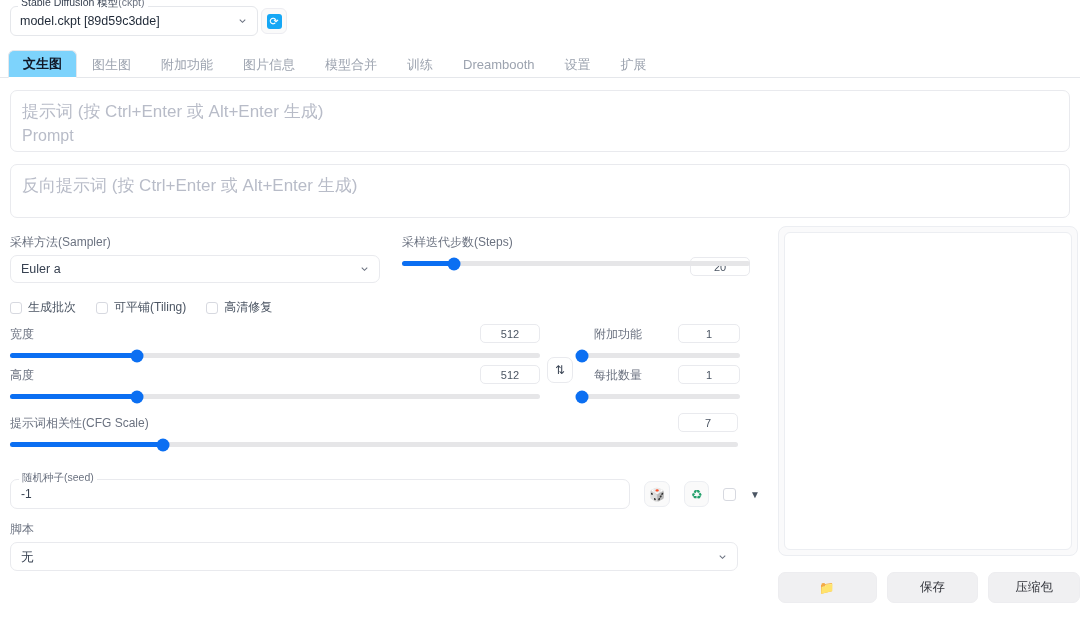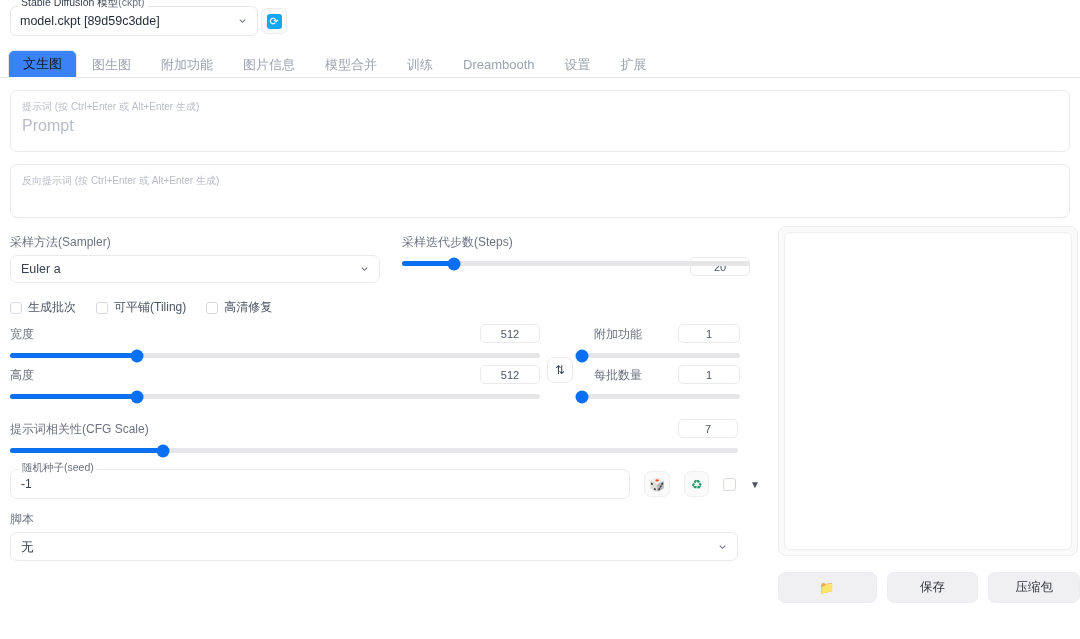--- a/index.html
+++ b/index.html
@@ -55,39 +55,39 @@
     padding-left: 8px; height: 32px;
     margin-top: 6px;
   }
   .tab {
     padding: 6px 14px 7px 14px; font-size: 13px; color: #9ca3af;
     cursor: pointer; line-height: 1; white-space: nowrap;
     border: 1px solid transparent; border-bottom: none;
     border-radius: 6px 6px 0 0; position: relative; top: 1px;
   }
   .tab.active {
-    color: #111827; font-weight: normal;
-    background: #3b82f6;
+    color: #111827; font-weight: bold;
+    background: #7dd3fc;
     border-color: #e5e7eb; border-bottom: 1px solid #fff;
   }
 
   
   .content { display: flex; width: 1080px; }
   .left-col { width: 770px; padding: 0 10px; }
   .right-col { width: 310px; padding-top: 8px; }
 
   
   .prompt-box {
     border: 1px solid #e9eaee; border-radius: 7px;
     background: #fff; padding: 9px 11px;
     margin-top: 12px;
   }
   .prompt-box.p1 { height: 62px; }
   .prompt-box.p2 { height: 54px; }
-  .ph-line1 { font-size: 10px; color: #b8bcc8; line-height: 1.4; }
+  .ph-line1 { font-size: 17px; color: #b8bcc8; line-height: 1.4; }
   .ph-line2 { font-size: 16px; color: #b8bcc8; line-height: 1.5; }
 
   
   .row { display: flex; }
   .field-label { font-size: 12px; color: #6b7280; margin-bottom: 4px; }
   .sel-box {
     position: relative; height: 28px; border: 1px solid #e9eaee;
     border-radius: 7px; background: #fff;
   }
   .sel-value {
@@ -284,30 +284,30 @@
           <div class="field-label" style="margin-bottom:0; text-align:left; padding-left:14px;">每批数量</div>
           <div class="num-box" style="top:-2px; width:62px;">1</div>
           <div class="track">
             <div class="fill" style="width: 1%;"></div>
             <div class="knob" style="left: 1%;"></div>
           </div>
         </div>
       </div>
     </div>
 
-    <div class="slider-wrap" style="margin-top:22px; width:728px;">
+    <div class="slider-wrap" style="margin-top:16px; width:728px;">
       <div class="field-label" style="margin-bottom:0;">提示词相关性(CFG Scale)</div>
       <div class="num-box" style="top:-2px;">7</div>
       <div class="track">
         <div class="fill" style="width: 21%;"></div>
         <div class="knob" style="left: 21%;"></div>
       </div>
     </div>
 
-    <div class="row" style="margin-top:16px; align-items:center; gap:14px;">
+    <div class="row" style="margin-top:32px; align-items:center; gap:14px;">
       <div class="seed-field" style="width:635px;">
         <div class="seed-legend">随机种子(seed)</div>
         <div class="seed-value">-1</div>
       </div>
       <div class="icon-btn">
         <span>🎲</span>
       </div>
       <div class="icon-btn">
         <span style="color:#22a06b;">♻</span>
       </div>

